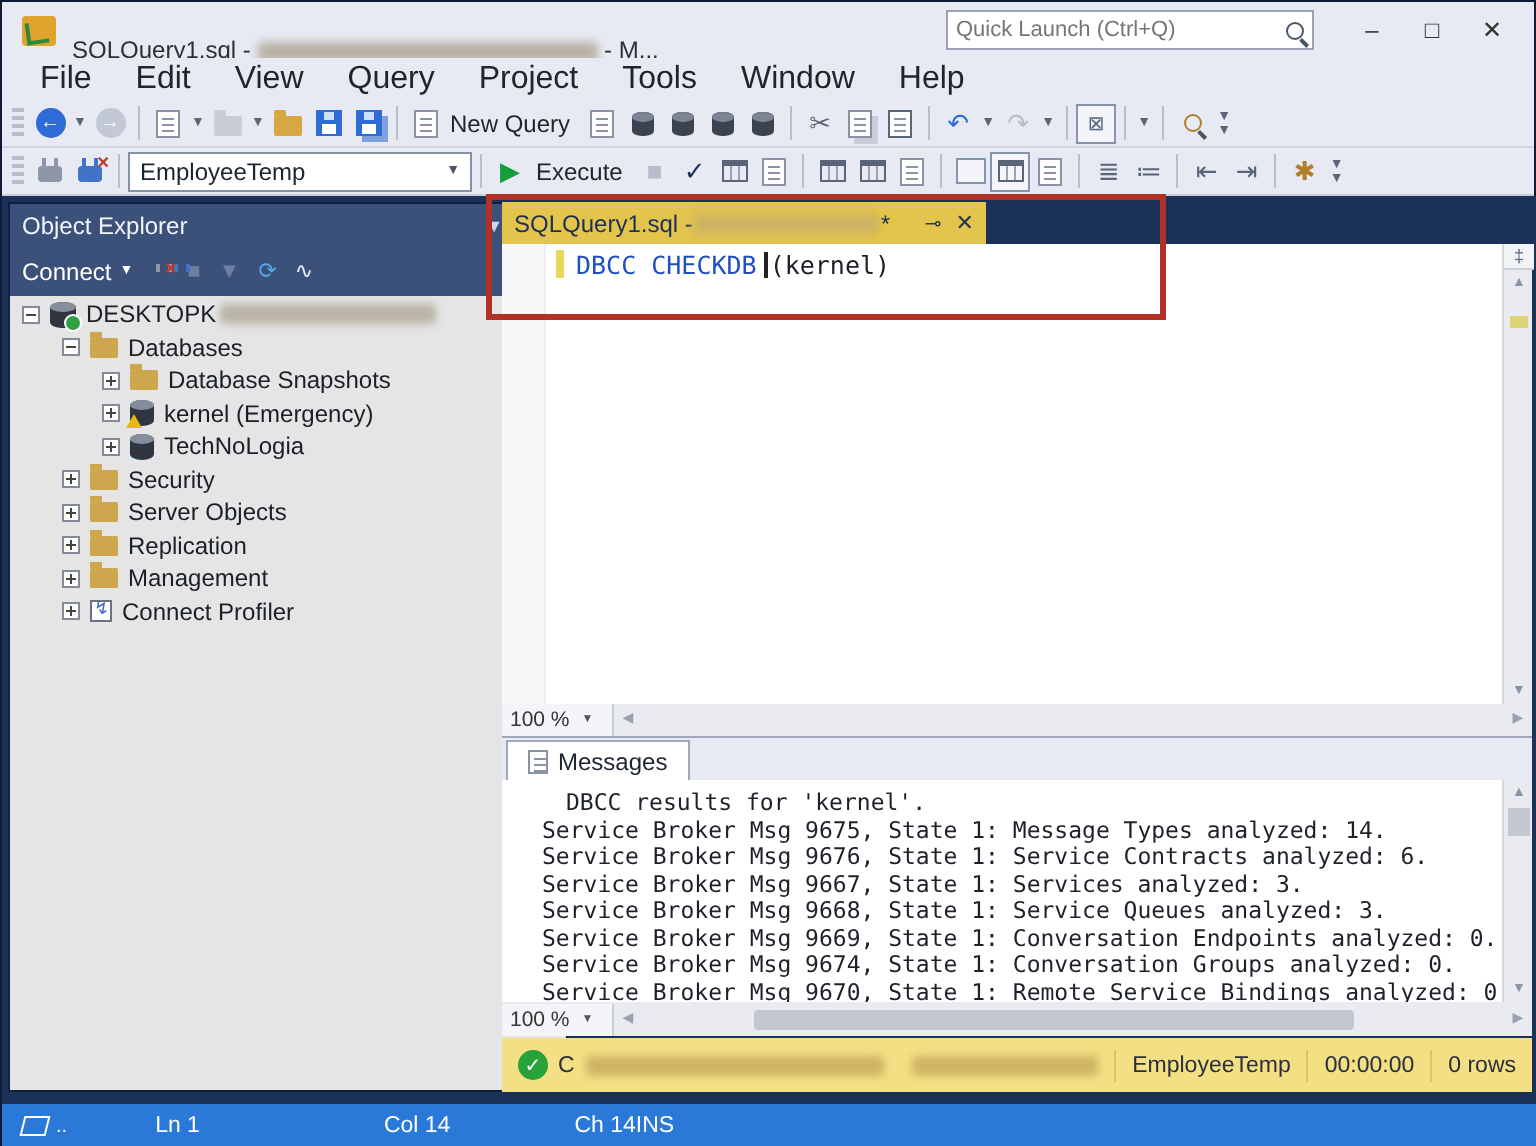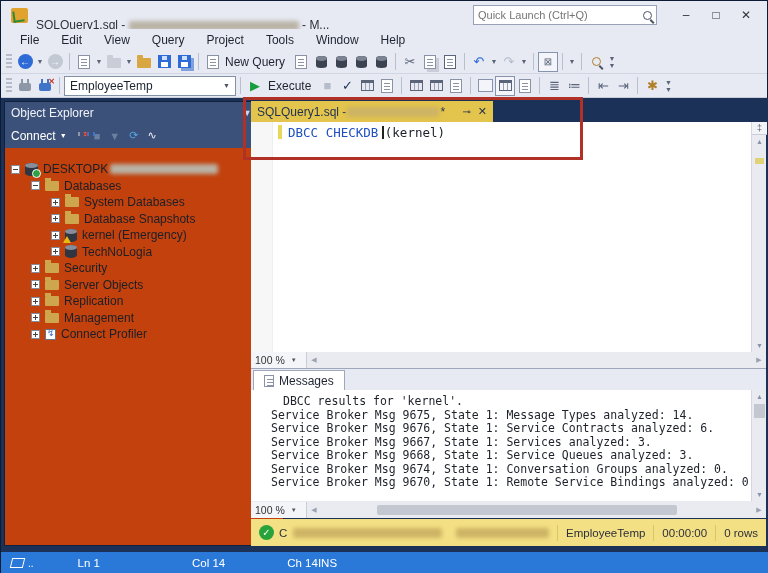--- a/index.html
+++ b/index.html
@@ -27,21 +27,21 @@
           position:relative; flex:none; }
   .lens::after { content:""; position:absolute; left:7px; top:7px; width:5px; height:1.5px;
                  background:#4a5568; transform:rotate(45deg); transform-origin:0 0; }
   .win-btns { display:flex; margin-left:14px; }
   .win-btn { width:30px; height:22px; display:flex; align-items:center; justify-content:center;
              font-size:12px; color:#333; cursor:default; }
 
   
   .menubar { position:absolute; left:0; top:28px; width:100%; height:21px; background:#e7eaf3;
              display:flex; align-items:center; padding-left:8px; }
-  .menu-item { font-size:12px; color:#1e2430; padding:2px 11px; }
+  .menu-item { font-size:16px; color:#1e2430; padding:2px 11px; }
 
   
   .toolbar { position:absolute; left:0; width:100%; height:24px; background:#e7eaf3;
              display:flex; align-items:center; padding-left:2px; }
   .tb1 { top:49px; border-bottom:1px solid #d2d6e2; }
   .tb2 { top:73px; border-bottom:1px solid #c8cdda; }
   .grip { width:6px; height:16px; margin:0 3px;
           background:repeating-linear-gradient(#b7bccb 0 2px, transparent 2px 4px); }
   .sep { width:1px; height:17px; background:#b9bfce; margin:0 4px; }
   .tbi { width:20px; height:20px; display:flex; align-items:center; justify-content:center;
@@ -89,21 +89,21 @@
   .oe-header { height:21px; background:#3c5179; color:#f0f3fa; display:flex; align-items:center;
                padding:0 6px; font-size:12px; }
   .oe-header .hicons { margin-left:auto; display:flex; gap:8px; align-items:center; color:#cfd6e6; }
   .hicon { font-size:9px; }
   .pin { width:3px; height:9px; background:#cfd6e6; position:relative; display:inline-block; }
   .pin::before { content:""; position:absolute; top:0; left:-2px; width:7px; height:4px; background:#cfd6e6; }
   .oe-toolbar { height:25px; background:#3c5179; display:flex; align-items:center; padding:0 6px; gap:9px; }
   .oe-connect { color:#fff; font-size:12px; display:flex; align-items:center; gap:4px; }
   .oe-ti { font-size:11px; color:#e8ecf5; }
   .oe-ti.off { color:#6d7fa0; }
-  .oe-tree { flex:1; background:#c2410c; padding-top:13px; overflow:hidden; }
+  .oe-tree { flex:1; background:#e5e5e5; padding-top:1px; overflow:hidden; }
   .trow { height:16.5px; display:flex; align-items:center; font-size:12px; color:#1b1f28; }
   .exp { width:9px; height:9px; border:1px solid #848a98; background:#fff; position:relative;
          flex:none; margin-right:5px; }
   .exp::before, .exp.minus::before { content:""; position:absolute; left:1px; top:3px; width:5px; height:1px; background:#444; }
   .exp.plus::after { content:""; position:absolute; left:3px; top:1px; width:1px; height:5px; background:#444; }
   .tico { flex:none; margin-right:5px; }
   .t-folder { width:14px; height:10px; background:#cda64e; border-radius:1px; position:relative; }
   .t-folder::before { content:""; position:absolute; left:0; top:-3px; width:6px; height:3px; background:#cda64e; }
   .t-db { width:12px; height:13px; background:#2f3642; border-radius:6px/3px; position:relative; }
   .t-db::before { content:""; position:absolute; left:0; top:0; width:12px; height:5px; background:#868e9c; border-radius:50%; }
@@ -373,25 +373,20 @@
           <span class="redact" style="width:108px;margin-left:2px"></span>
         </div>
         <div class="trow" style="padding-left:26px">
           <span class="exp minus"></span>
           <span class="tico t-folder"></span>
           <span>Databases</span>
         </div>
         <div class="trow" style="padding-left:46px">
           <span class="exp plus"></span>
           <span class="tico t-folder"></span>
-          <span>System Databases</span>
-        </div>
-        <div class="trow" style="padding-left:46px">
-          <span class="exp plus"></span>
-          <span class="tico t-folder"></span>
           <span>Database Snapshots</span>
         </div>
         <div class="trow" style="padding-left:46px">
           <span class="exp plus"></span>
           <span class="tico t-db warn"></span>
           <span>kernel (Emergency)</span>
         </div>
         <div class="trow" style="padding-left:46px">
           <span class="exp plus"></span>
           <span class="tico t-db"></span>
@@ -468,20 +463,21 @@
           <span>Messages</span>
         </div>
       </div>
 
       <div class="msg-body">
         <div class="mline indent">DBCC results for 'kernel'.</div>
         <div class="mline">Service Broker Msg 9675, State 1: Message Types analyzed: 14.</div>
         <div class="mline">Service Broker Msg 9676, State 1: Service Contracts analyzed: 6.</div>
         <div class="mline">Service Broker Msg 9667, State 1: Services analyzed: 3.</div>
         <div class="mline">Service Broker Msg 9668, State 1: Service Queues analyzed: 3.</div>
+        <div class="mline">Service Broker Msg 9669, State 1: Conversation Endpoints analyzed: 0.</div>
         <div class="mline">Service Broker Msg 9674, State 1: Conversation Groups analyzed: 0.</div>
         <div class="mline">Service Broker Msg 9670, State 1: Remote Service Bindings analyzed: 0.</div>
       </div>
       <div class="msg-vscroll">
         <span class="varrow" style="top:0">▲</span>
         <span class="msg-thumb"></span>
         <span class="varrow" style="bottom:0">▼</span>
       </div>
 
       <div class="msg-bottom">

